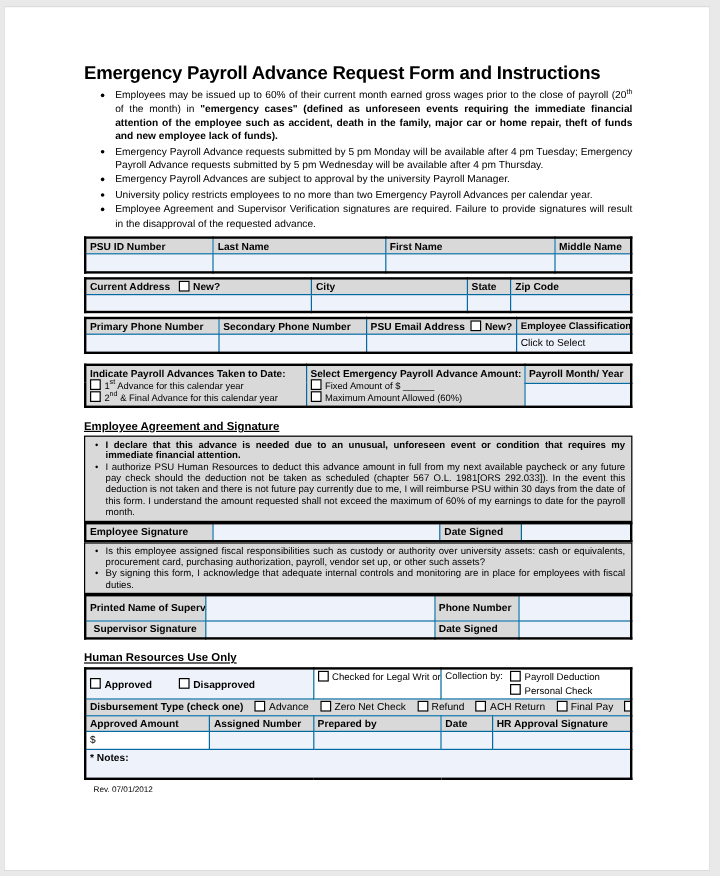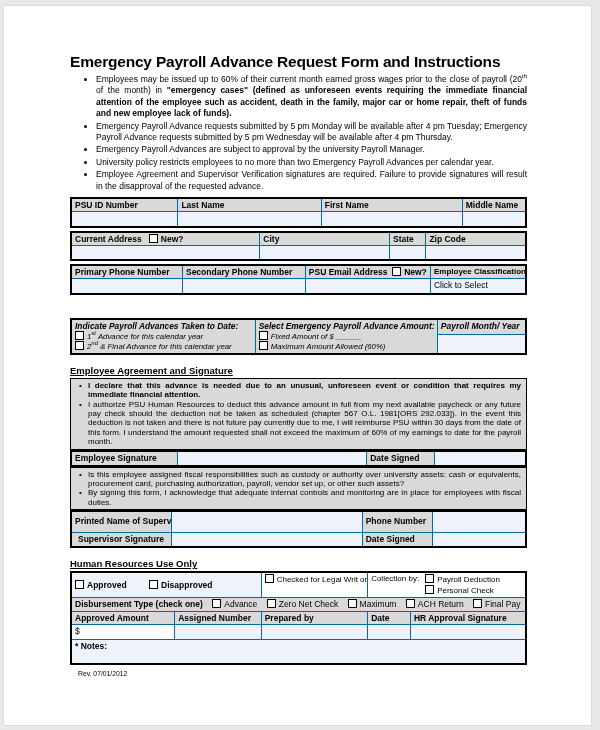--- a/index.html
+++ b/index.html
@@ -35,21 +35,21 @@
   }
   td.hd { background:#d9d9d9; font-weight:bold; }
   td.in { background:#eef2fa; }
   td.wrap { white-space:normal; }
 
   .cb {
     display:inline-block; width:7px; height:7px; border:1px solid #000;
     background:#fff; margin:0 3px 0 0; vertical-align:-1px; flex:none;
   }
 
-  table.adv { margin-top:23px; margin-bottom:0;font-style:italic; }
+  table.adv { margin-top:8px; margin-bottom:0; }
   .adv-head { font-size:8.4px; font-weight:bold; line-height:10px; }
   .adv-opt { font-size:7.8px; font-weight:normal; line-height:9.6px; white-space:nowrap; }
 
   .yellow-note {
     border:2px solid #000; background:#ffff9c; margin-top:2px;
     font-size:8.6px; font-weight:bold; line-height:10.6px; padding:1px 4px 2px 4px;
     text-align:justify;
   }
   .u { text-decoration:underline; }
 
@@ -290,21 +290,21 @@
               <div><span class="cb"></span><span>Personal Check</span></div>
             </span>
           </span>
         </td>
       </tr>
       <tr style="height:14px">
         <td class="hd disb-cell" colspan="5">
           <span>Disbursement Type (check one)</span>
           <span class="opt"><span class="cb"></span><span>Advance</span></span>
           <span class="opt"><span class="cb"></span><span>Zero Net Check</span></span>
-          <span class="opt"><span class="cb"></span><span>Maximum</span></span>
+          <span class="opt"><span class="cb"></span><span>Refund</span></span>
           <span class="opt"><span class="cb"></span><span>ACH Return</span></span>
           <span class="opt"><span class="cb"></span><span>Final Pay</span></span>
           <span class="opt"><span class="cb"></span></span>
         </td>
       </tr>
       <tr>
         <td class="hd">Approved Amount</td>
         <td class="hd">Assigned Number</td>
         <td class="hd">Prepared by</td>
         <td class="hd">Date</td>

